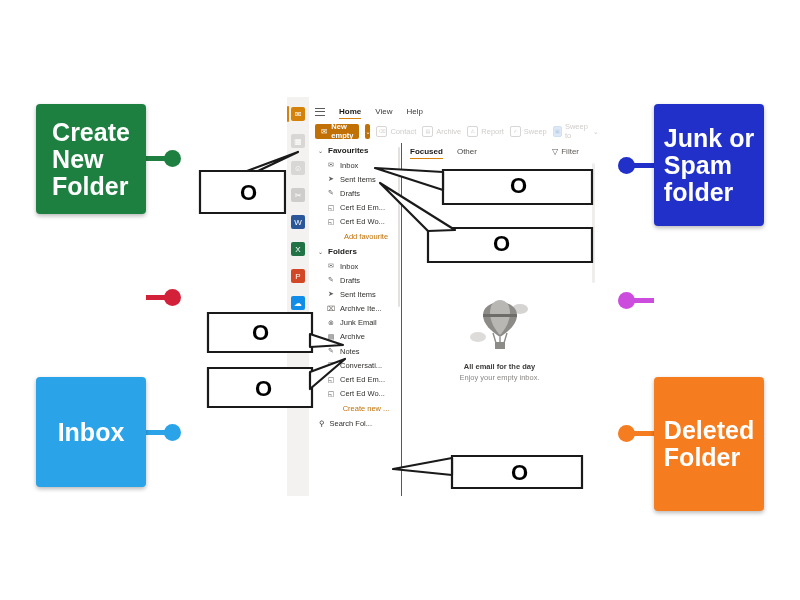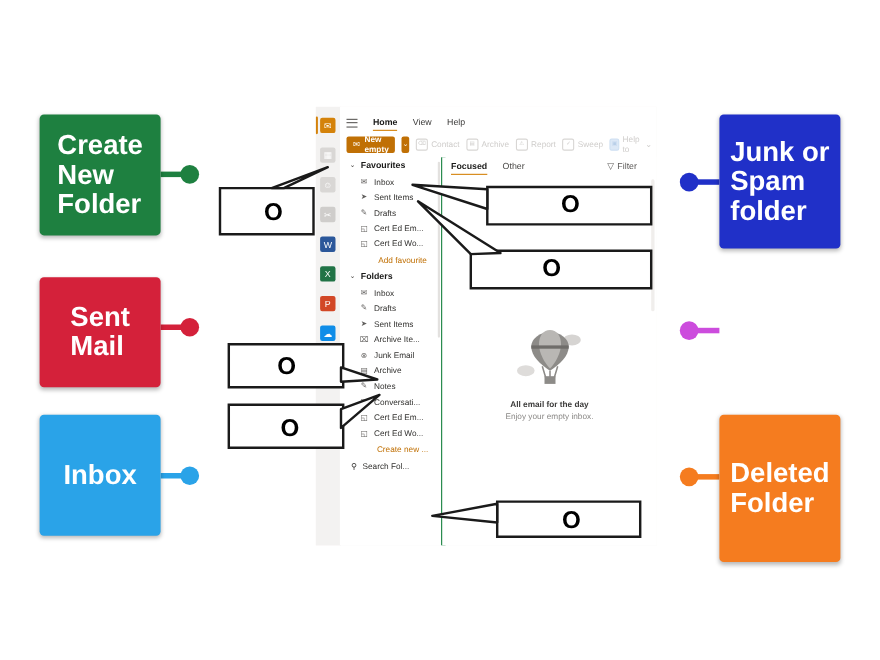--- a/index.html
+++ b/index.html
@@ -115,24 +115,20 @@
   <div class="conn-dot" style="left:618px;top:292px;background:#cc4cdd;"></div>
 
   <div class="conn-line" style="left:628px;top:431px;width:26px;background:#f57c1f;"></div>
   <div class="conn-dot" style="left:618px;top:425px;background:#f57c1f;"></div>
 
   <div class="label-box lb-green">
       <span>Create
 New
 Folder</span>
     </div>
-  <div class="label-box lb-red">
-      <span>Sent
-Mail</span>
-    </div>
   <div class="label-box lb-blue">
       <span>Inbox</span>
     </div>
   <div class="label-box lb-navy">
       <span>Junk or
 Spam
 folder</span>
     </div>
   <div class="label-box lb-orange">
       <span>Deleted
@@ -184,21 +180,21 @@
         <span class="tbtn">
             <span class="g">⚠</span>
             <span>Report</span>
           </span>
         <span class="tbtn">
             <span class="g">✓</span>
             <span>Sweep</span>
           </span>
         <span class="tbtn moveto">
             <span class="g">▣</span>
-            <span>Help to</span>
+            <span>Sweep to</span>
             <span>⌄</span>
           </span>
       </div>
 
       <div class="folderpane">
         <div class="fp-scroll"></div>
 
         <div class="grp">
           <span class="chev">⌄</span>
           <span>Favourites</span>

